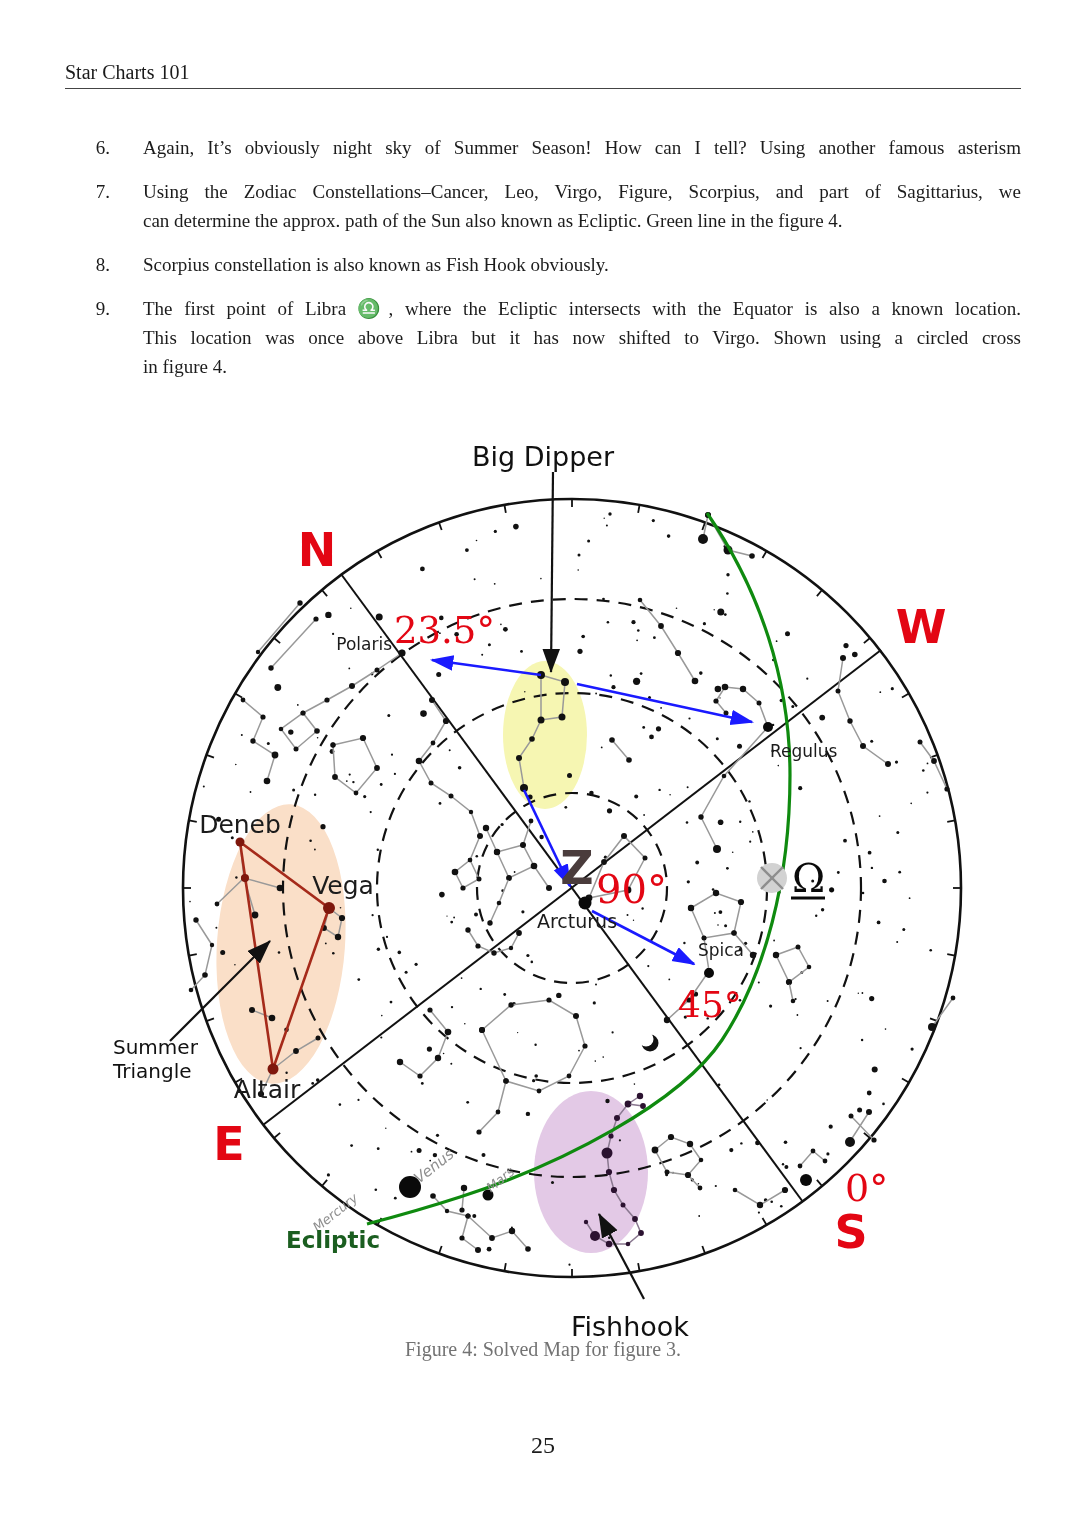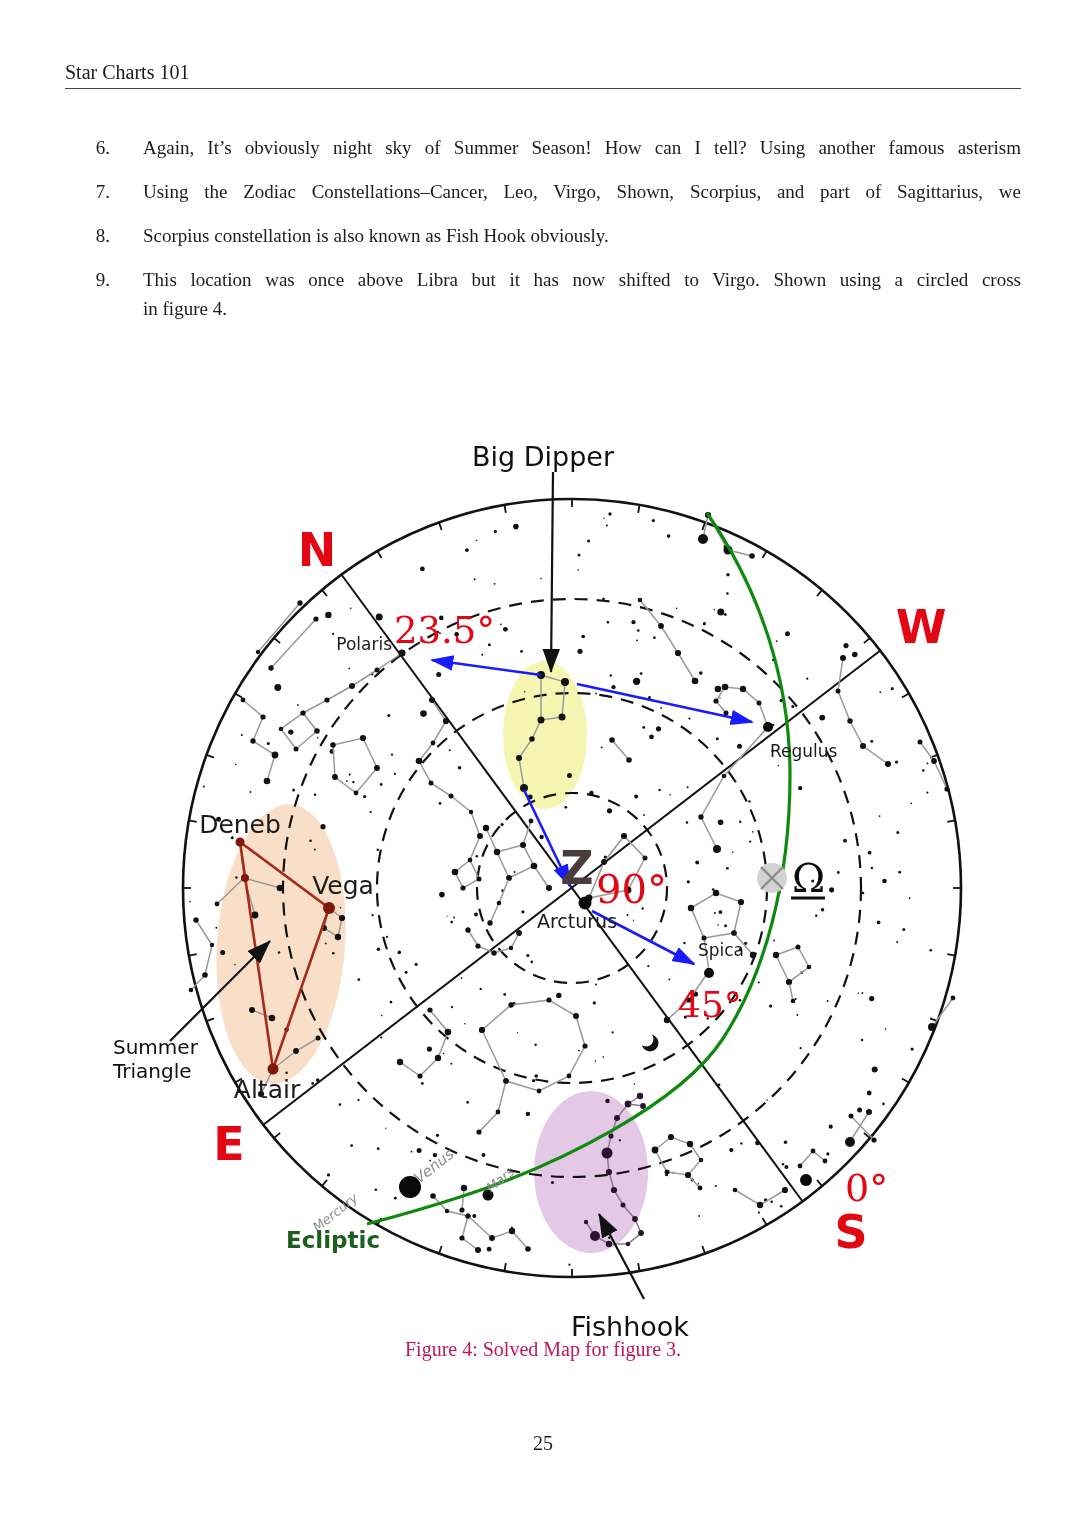--- a/index.html
+++ b/index.html
@@ -7,22 +7,22 @@
         font-family:"Liberation Serif",serif;color:#111;text-decoration:underline;}
   .hdr{position:absolute;left:65px;top:61px;font-size:20px;color:#1a1a1a;}
   .hdr-rule{position:absolute;left:65px;top:88px;width:956px;height:0;border-top:1.3px solid #444;}
   .list{position:absolute;left:65px;top:133px;width:956px;}
   .item{display:flex;margin-bottom:15px;font-size:19px;line-height:29px;color:#1c1c1c;}
   .num{width:45px;text-align:right;padding-right:10px;flex:none;}
   .lines{flex:1;min-width:0;}
   .ln{text-align:justify;margin-left:23px;}
   .ln.just{text-align-last:justify;}
   .figwrap{position:absolute;left:0;top:430px;width:1086px;height:910px;}
-  .caption{position:absolute;left:0;top:1338px;width:1086px;text-align:center;font-size:20px;color:#be185d;}
-  .pgnum{position:absolute;left:0;top:1432px;width:1086px;text-align:center;font-size:20px;color:#1c1c1c;}
+  .caption{position:absolute;left:0;top:1338px;width:1086px;text-align:center;font-size:20px;color:#737373;}
+  .pgnum{position:absolute;left:0;top:1432px;width:1086px;text-align:center;font-size:24px;color:#1c1c1c;}
   svg text{user-select:none;}
   .sans{font-family:"DejaVu Sans",sans-serif;}
   .serif{font-family:"DejaVu Serif","Liberation Serif",serif;}
 </style>
 </head>
 <body>
 
 <div class="page">
 
   <div class="hdr">Star Charts 101</div>
@@ -31,32 +31,34 @@
   <div class="list">
     <div class="item">
       <div class="num">6.</div>
       <div class="lines">
         <div class="ln just">Again, It’s obviously night sky of Summer Season! How can I tell? Using another famous asterism</div>
       </div>
     </div>
     <div class="item">
       <div class="num">7.</div>
       <div class="lines">
-        <div class="ln just">Using the Zodiac Constellations–Cancer, Leo, Virgo, Shown, Scorpius, and part of Sagittarius, we</div>
+        <div class="ln just">Using the Zodiac Constellations–Cancer, Leo, Virgo, Figure, Scorpius, and part of Sagittarius, we</div>
+        <div class="ln">can determine the approx. path of the Sun also known as Ecliptic. Green line in the figure 4.</div>
       </div>
     </div>
     <div class="item">
       <div class="num">8.</div>
       <div class="lines">
         <div class="ln">Scorpius constellation is also known as Fish Hook obviously.</div>
       </div>
     </div>
     <div class="item">
       <div class="num">9.</div>
       <div class="lines">
+        <div class="ln just">The first point of Libra ♎, where the Ecliptic intersects with the Equator is also a known location.</div>
         <div class="ln just">This location was once above Libra but it has now shifted to Virgo. Shown using a circled cross</div>
         <div class="ln">in figure 4.</div>
       </div>
     </div>
   </div>
 
   <div class="figwrap">
   <svg id="chart" width="1086" height="910" viewBox="0 430 1086 910" xmlns="http://www.w3.org/2000/svg">
     <defs>
       <clipPath id="horizonClip">

